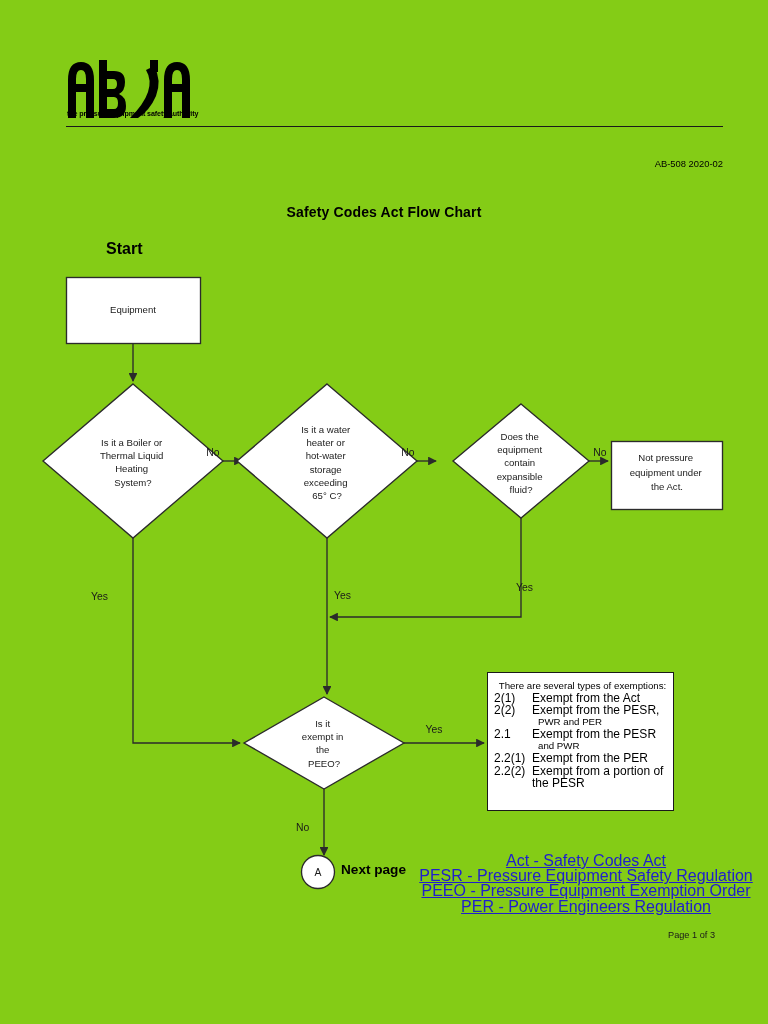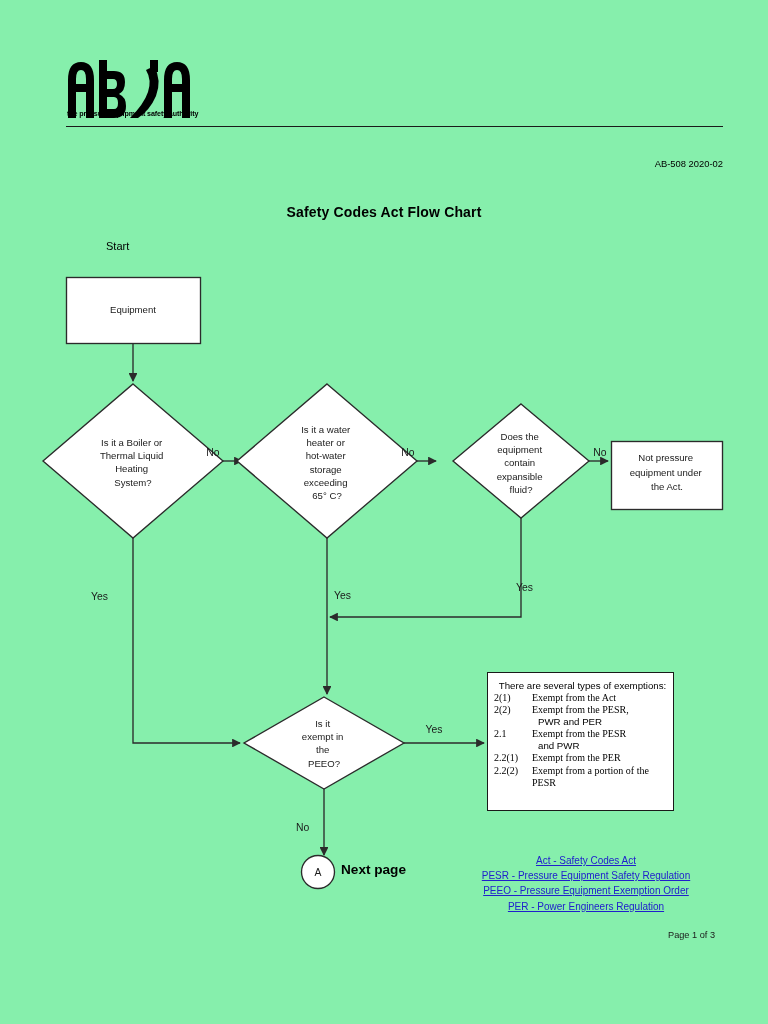--- a/index.html
+++ b/index.html
@@ -8,21 +8,21 @@
     background: #ffffff;
   }
   body {
     font-family: "Liberation Sans", sans-serif;
     color: #000000;
   }
   #page {
     position: relative;
     width: 768px;
     height: 1024px;
-    background: #86efac;
+    background: #84cc16;
     overflow: hidden;
   }
 
   
   #header-logo {
     position: absolute;
     left: 66px;
     top: 58px;
     width: 180px;
     height: 62px;
@@ -66,22 +66,22 @@
     width: 768px;
     text-align: center;
     font-size: 14px;
     font-weight: bold;
     letter-spacing: 0.15px;
   }
   #start-label {
     position: absolute;
     left: 106px;
     top: 240px;
-    font-size: 11px;
-    font-weight: normal;
+    font-size: 16px;
+    font-weight: bold;
   }
 
   
   #flow {
     position: absolute;
     left: 0;
     top: 0;
     width: 768px;
     height: 1024px;
   }
@@ -135,23 +135,22 @@
     padding: 7px 6px 0 6px;
   }
   #exemptions-heading {
     font-size: 9.7px;
     text-align: center;
     margin: 0 0 1px 0;
     padding-left: 4px;
   }
   .exemption-row {
     display: flex;
-    font-size: 10px;
+    font-size: 12px;
     line-height: 12.1px;
-    font-family: Liberation Serif, serif;
   }
   .exemption-code {
     width: 38px;
     flex: 0 0 38px;
     white-space: nowrap;
   }
   .exemption-desc {
     flex: 1 1 auto;
   }
   .exemption-cont {
@@ -168,21 +167,21 @@
     width: 290px;
   }
   .legend-row {
     display: flex;
     justify-content: center;
     line-height: 15.2px;
   }
   .legend-link {
     color: #2020cc;
     text-decoration: underline;
-    font-size: 10px;
+    font-size: 16px;
     white-space: nowrap;
     cursor: pointer;
   }
 
   
   #page-footer {
     position: absolute;
     left: 668px;
     top: 930px;
     font-size: 9.2px;

